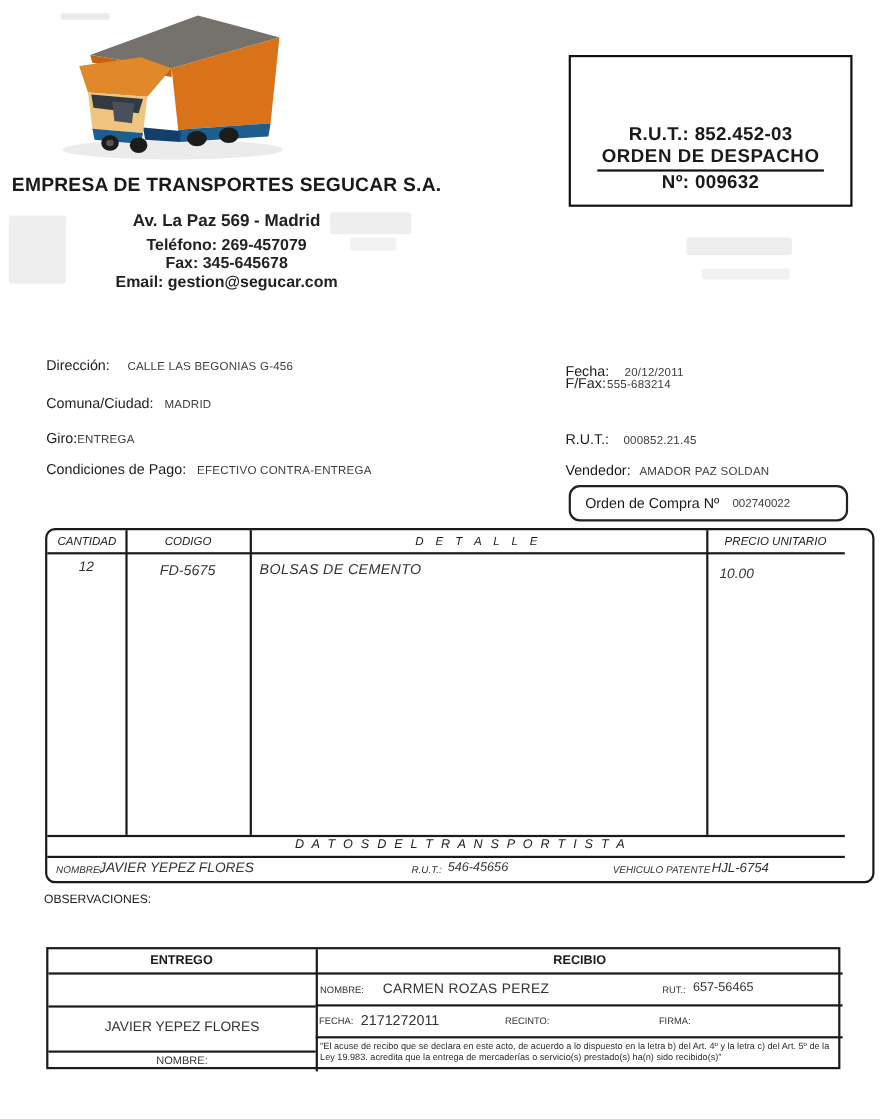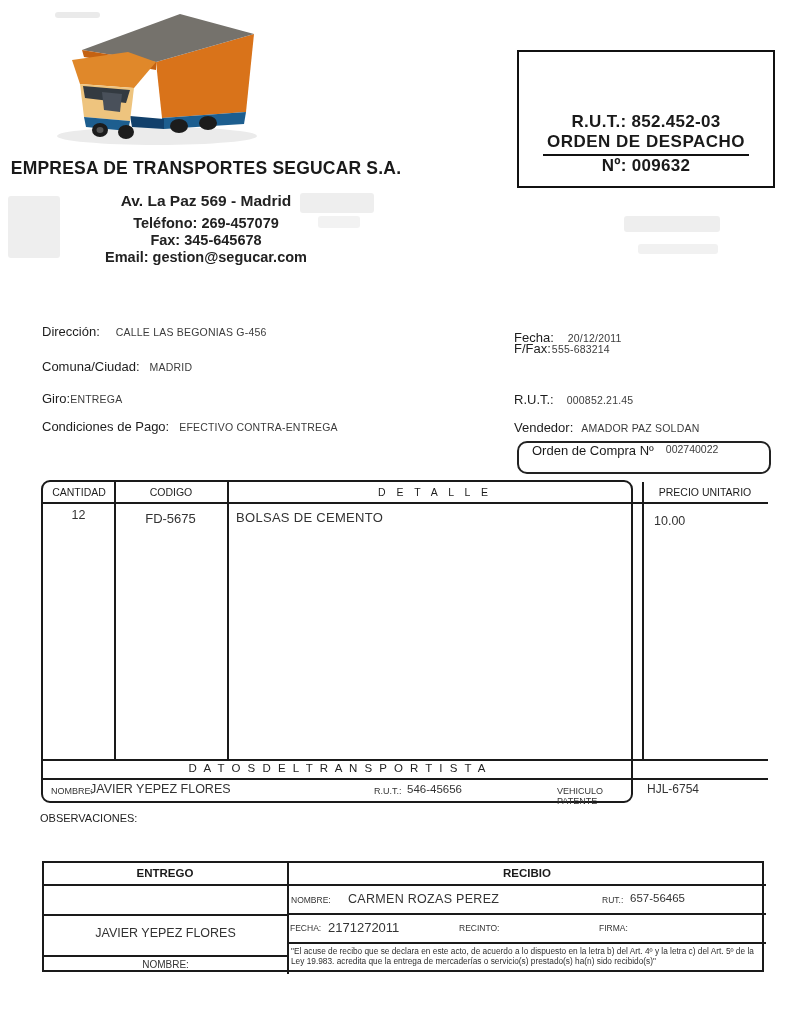--- a/index.html
+++ b/index.html
@@ -21,21 +21,21 @@
     display:flex; flex-direction:column; align-items:center; justify-content:flex-end;
     padding:10px 6px;
   }
   .dispatch-box .line { font-weight:bold; font-size:17px; letter-spacing:.3px; }
   .dispatch-box .title { border-bottom:2px solid #111; padding:0 4px 2px; letter-spacing:.5px; }
   
   .field { position:absolute; display:flex; align-items:baseline; white-space:nowrap; }
   .flabel { font-size:13px; color:#1d1d1d; }
   .fvalue { font-size:10.5px; color:#3c3c3c; letter-spacing:.2px; }
   
-  .po-box { border:2px solid #222; border-radius:10px; display:flex; background:#fff; }
+  .po-box { border:2px solid #222; border-radius:10px; display:flex; align-items:center; background:#fff; }
   
   .items-table { border:2px solid #1a1a1a; border-radius:9px; background:#fff; }
   .vline { position:absolute; width:2px; background:#1a1a1a; }
   .hline { position:absolute; height:2px; background:#1a1a1a; }
   .th { position:absolute; font-size:10.5px; color:#1d1d1d; text-align:center; transform:translateX(-50%); white-space:nowrap; }
   .cellval { position:absolute; font-size:12.5px; color:#333; white-space:nowrap; }
   .datos-title { position:absolute; width:100%; text-align:center; font-size:11.5px; color:#222; white-space:nowrap; }
   .tiny-label { font-size:9px; color:#333; }
   
   .receipt-table { border:2px solid #1a1a1a; background:#fff; }
@@ -122,21 +122,21 @@
   <div class="field" style="left:514px; top:420px; gap:8px;">
     <span class="flabel">Vendedor:</span>
     <span class="fvalue">AMADOR PAZ SOLDAN</span>
   </div>
 
   <div class="abs po-box" style="left:517px; top:441px; width:254px; height:33px; padding-left:13px; gap:12px;">
     <span style="font-size:13px;">Orden de Compra Nº</span>
     <span style="font-size:10.5px; color:#3c3c3c;">002740022</span>
   </div>
 
-  <div class="abs items-table" style="left:41px; top:480px; width:592px; height:323px;">
+  <div class="abs items-table" style="left:41px; top:480px; width:754px; height:323px;font-style:italic;">
 
     <div class="hline" style="left:0; top:20px; width:725px;"></div>
     <div class="vline" style="left:71px; top:0; height:277px;"></div>
     <div class="vline" style="left:184px; top:0; height:277px;"></div>
     <div class="vline" style="left:599px; top:0; height:277px;"></div>
 
     <span class="th" style="left:36px; top:4px;">CANTIDAD</span>
     <span class="th" style="left:128px; top:4px;">CODIGO</span>
     <span class="th" style="left:392px; top:4px; letter-spacing:4px;">D E T A L L E</span>
     <span class="th" style="left:662px; top:4px;">PRECIO UNITARIO</span>

